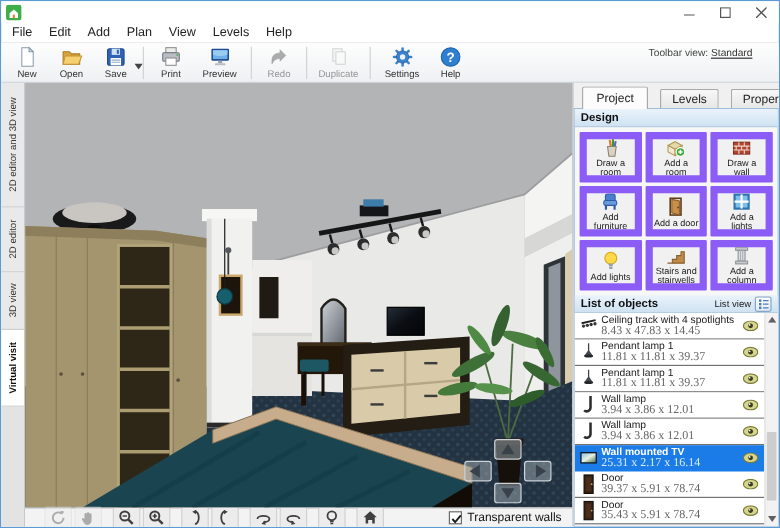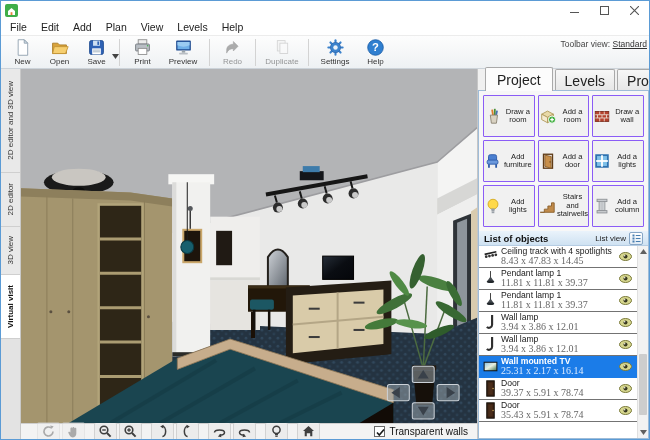--- a/index.html
+++ b/index.html
@@ -18,21 +18,21 @@
 
   
   .toolbar { height:33px; background:linear-gradient(#fdfdfd,#eef1f3); border-bottom:1px solid #ccd3d9; display:flex; align-items:center; padding-left:3px; position:relative; flex:0 0 auto; }
   .tbtn { width:37px; height:31px; display:flex; flex-direction:column; align-items:center; justify-content:center; border-radius:2px; position:relative; }
   .tbtn .ticon { height:19px; display:flex; align-items:center; }
   .tbtn .tlabel { font-size:8px; color:#333; margin-top:0px; white-space:nowrap; }
   .tbtn.disabled { filter:grayscale(1); opacity:.5; }
   .tbtn.wide { width:44px; }
   .save-arrow { position:absolute; right:-4px; top:8px; }
   .sep { width:1px; height:27px; background:#d3d3d3; margin:0 4px; flex:0 0 auto; }
-  .toolbar-view { position:absolute; right:2px; top:3px; font-size:8.5px; color:#444; }
+  .toolbar-view { position:absolute; right:22px; top:3px; font-size:8.5px; color:#444; }
   .toolbar-view .tv-link { text-decoration:underline; color:#333; }
 
   
   .main { flex:1; display:flex; min-height:0; }
 
   
   .side-tabs { width:20px; background:#e3e3e3; border-right:1px solid #c9c9c9; display:flex; flex-direction:column; flex:0 0 auto; }
   .vtab { display:flex; align-items:center; justify-content:center; border-bottom:1px solid #cfcfcf; background:#e9e9e9; }
   .vtab span { writing-mode:vertical-rl; transform:rotate(180deg); font-size:8px; color:#333; white-space:nowrap; }
   .vtab.selected { background:#fff; }
@@ -50,31 +50,31 @@
   .sbtn.disabled { opacity:.4; }
   .tw-wrap { margin-left:auto; margin-right:9px; display:flex; align-items:center; }
   .checkbox { width:11px; height:11px; background:#fff; border:1px solid #6a6a6a; margin-right:4px; position:relative; }
   .checkbox svg { display:none; position:absolute; left:0px; top:0px; }
   .checkbox.checked svg { display:block; }
   .tw-label { font-size:10px; color:#111; }
 
   
   .right-panel { width:172px; background:#f0f0f0; border-left:1px solid #c6c6c6; display:flex; flex-direction:column; flex:0 0 auto; }
   .rtabs { height:21px; display:flex; align-items:flex-end; padding-left:7px; flex:0 0 auto; }
-  .rtab { font-size:14px; color:#222; border:1px solid #a9a9a9; border-bottom:none; border-radius:2px 2px 0 0; background:linear-gradient(#f7f7f7,#e6e6e6); padding:3px 9px 2px; margin-right:2px; position:relative; top:1px; }
+  .rtab { font-size:10px; color:#222; border:1px solid #a9a9a9; border-bottom:none; border-radius:2px 2px 0 0; background:linear-gradient(#f7f7f7,#e6e6e6); padding:3px 9px 2px; margin-right:10px; position:relative; top:1px; }
   .rtab.selected { background:#fcfcfc; padding:4px 11px 3px; z-index:3; top:1px; font-weight:normal; }
   .panel-inner { flex:1; border:1px solid #9fbcd8; background:#f7f7f7; display:flex; flex-direction:column; min-height:0; position:relative; z-index:2; }
   .sec-header { height:15px; background:linear-gradient(#eaf3fb,#cfe2f2); border-bottom:1px solid #b6cde3; display:flex; align-items:center; padding:0 5px; flex:0 0 auto; }
   .sec-title { font-size:9.5px; font-weight:bold; color:#101010; }
   .list-view-wrap { margin-left:auto; display:flex; align-items:center; }
   .list-view-label { font-size:8px; color:#222; margin-right:3px; }
   .list-view-btn { width:14px; height:13px; border:1px solid #87a6c6; background:linear-gradient(#ffffff,#dfeaf4); border-radius:2px; display:flex; align-items:center; justify-content:center; }
 
   .design-grid { height:140px; display:grid; grid-template-columns:repeat(3,1fr); grid-auto-rows:42px; gap:3px; padding:4px; flex:0 0 auto; }
-  .dbtn { background:#f1f1f1; border:1px solid #8b5cf6; border-radius:1px; display:flex; flex-direction:row; align-items:center; justify-content:center; overflow:hidden; }
+  .dbtn { background:#f1f1f1; border:6px solid #8b5cf6; border-radius:1px; display:flex; flex-direction:column; align-items:center; justify-content:center; overflow:hidden; }
   .dbtn .dicon { height:20px; display:flex; align-items:center; }
   .dbtn .dlabel { font-size:7.6px; color:#222; text-align:center; line-height:1.12; padding:0 1px; }
 
   .obj-area { flex:1; display:flex; min-height:0; background:#fff; }
   .obj-rows { flex:1; overflow:hidden; }
   .obj-row { height:22px; display:flex; align-items:center; border-bottom:1px solid #737373; background:#fff; padding:0 2px; }
   .obj-thumb { width:15px; height:17px; margin:0 3px 0 2px; flex:0 0 auto; display:flex; align-items:center; }
   .obj-text { flex:1; min-width:0; display:flex; flex-direction:column; justify-content:center; line-height:1.05; }
   .obj-name { font-size:8.6px; color:#1a1a1a; white-space:nowrap; overflow:hidden; }
   .obj-dims { font-size:10px; color:#666; white-space:nowrap;font-family:Liberation Serif, serif; }
@@ -504,20 +504,23 @@
     </div>
 
     <div class="right-panel">
       <div class="rtabs">
         <div class="rtab selected">Project</div>
         <div class="rtab">Levels</div>
         <div class="rtab">Properties</div>
       </div>
       <div class="panel-inner">
 
+        <div class="sec-header">
+          <span class="sec-title">Design</span>
+        </div>
 
         <div class="design-grid">
           <div class="dbtn">
             <span class="dicon">
                 <svg width="18" height="18" viewBox="0 0 20 20">
                   <line x1="9" y1="3" x2="10" y2="9" stroke="#e07b2a" stroke-width="2"></line>
                   <line x1="12" y1="2" x2="12" y2="9" stroke="#4a8f3a" stroke-width="2"></line>
                   <line x1="14.5" y1="4" x2="13.5" y2="9" stroke="#4a6fb0" stroke-width="2"></line>
                   <path d="M7 9h8l-1.2 9H8.2z" fill="#d9d2c2" stroke="#8a8272"></path>
                 </svg>

